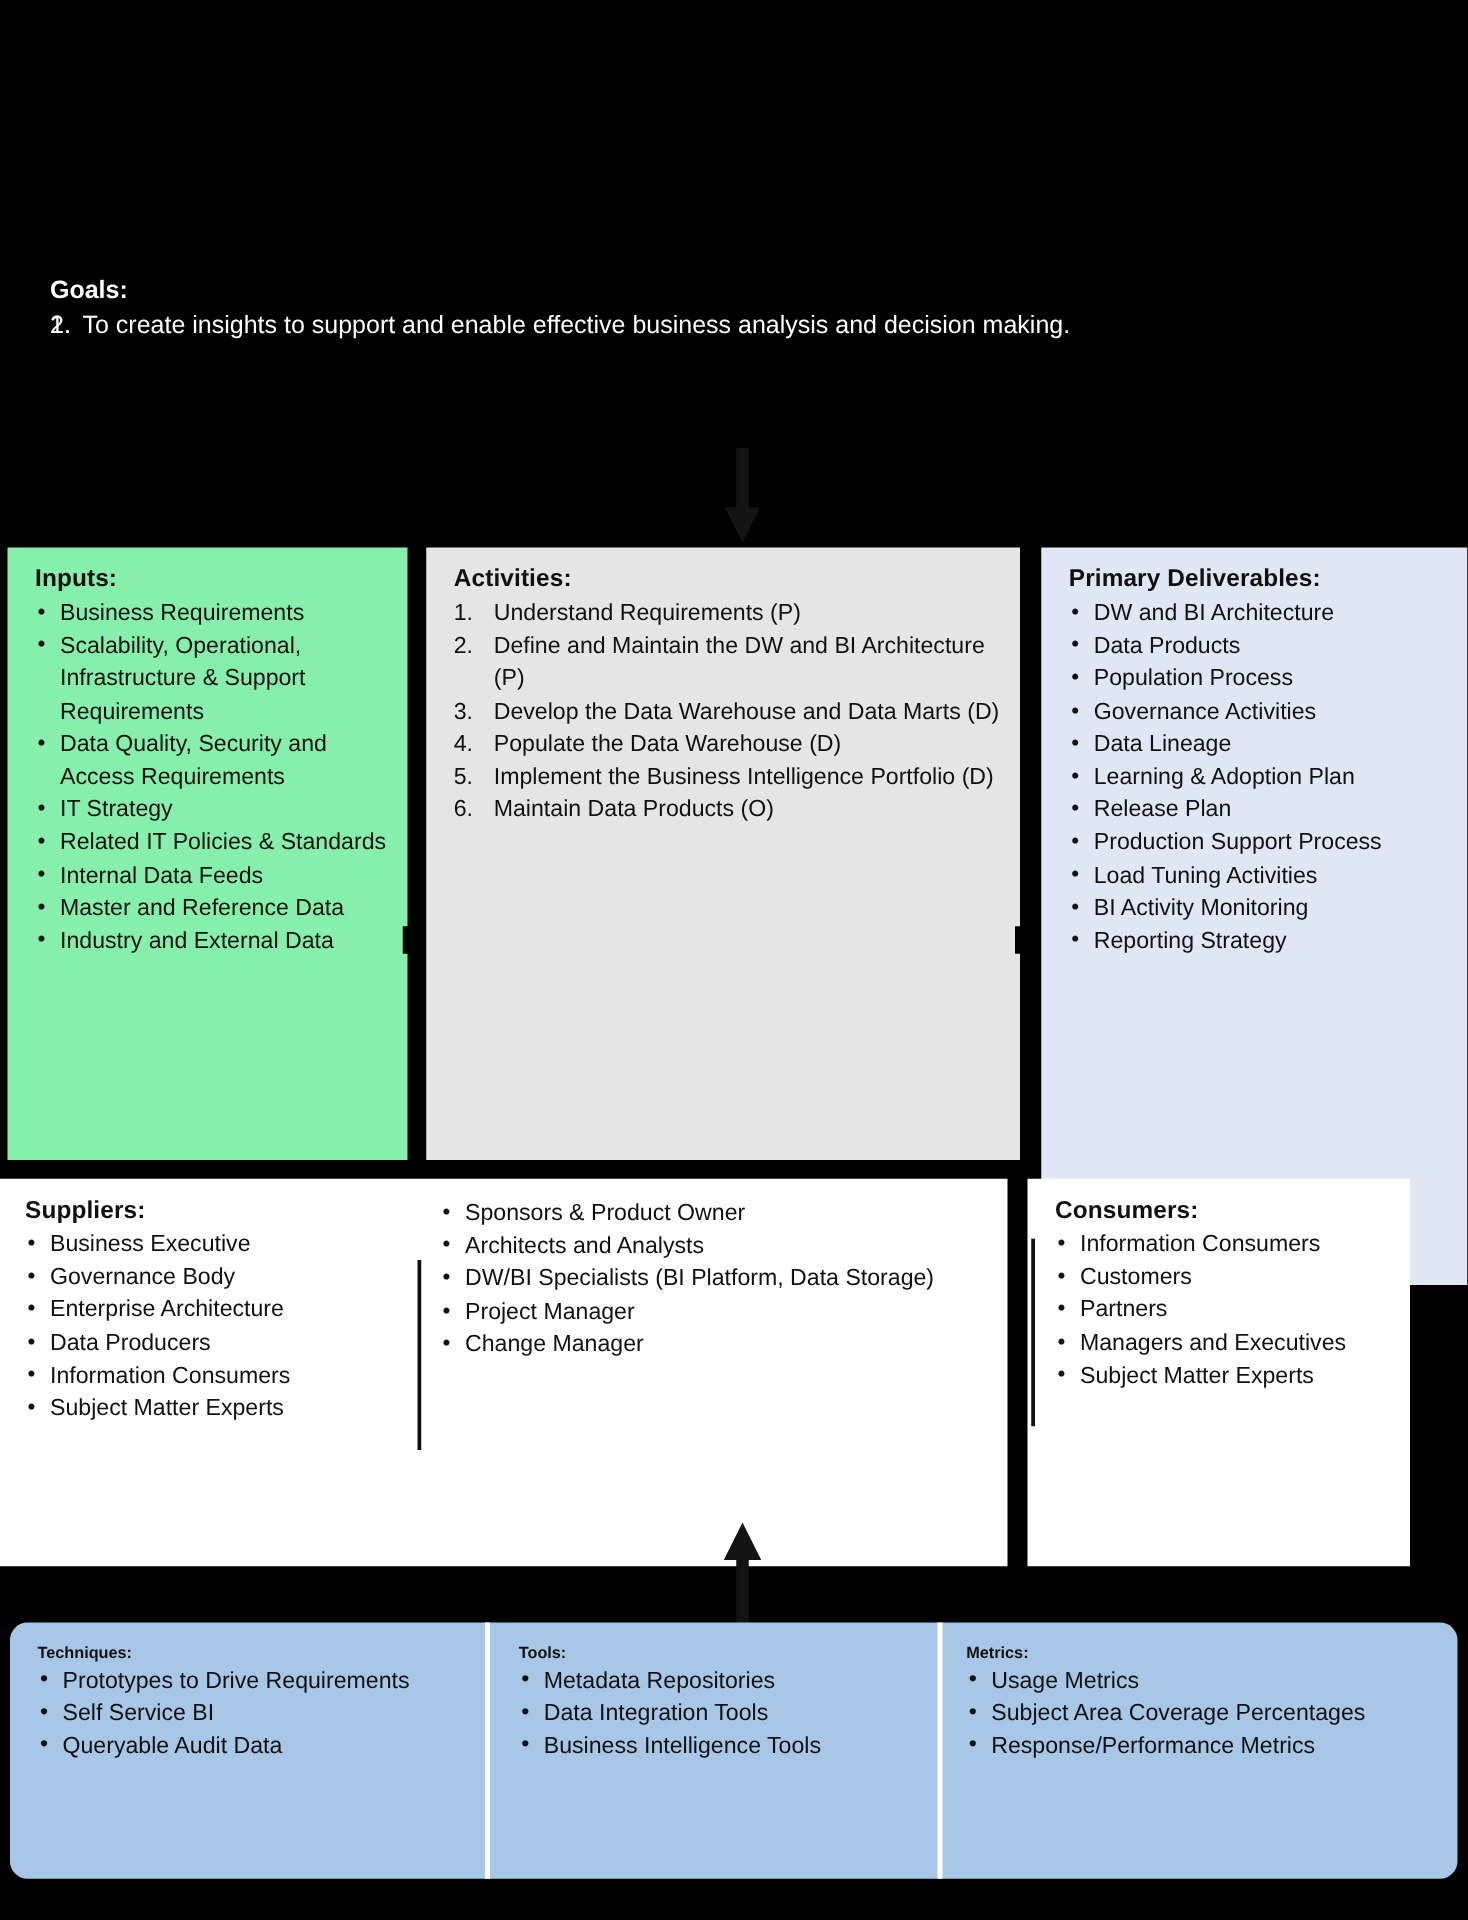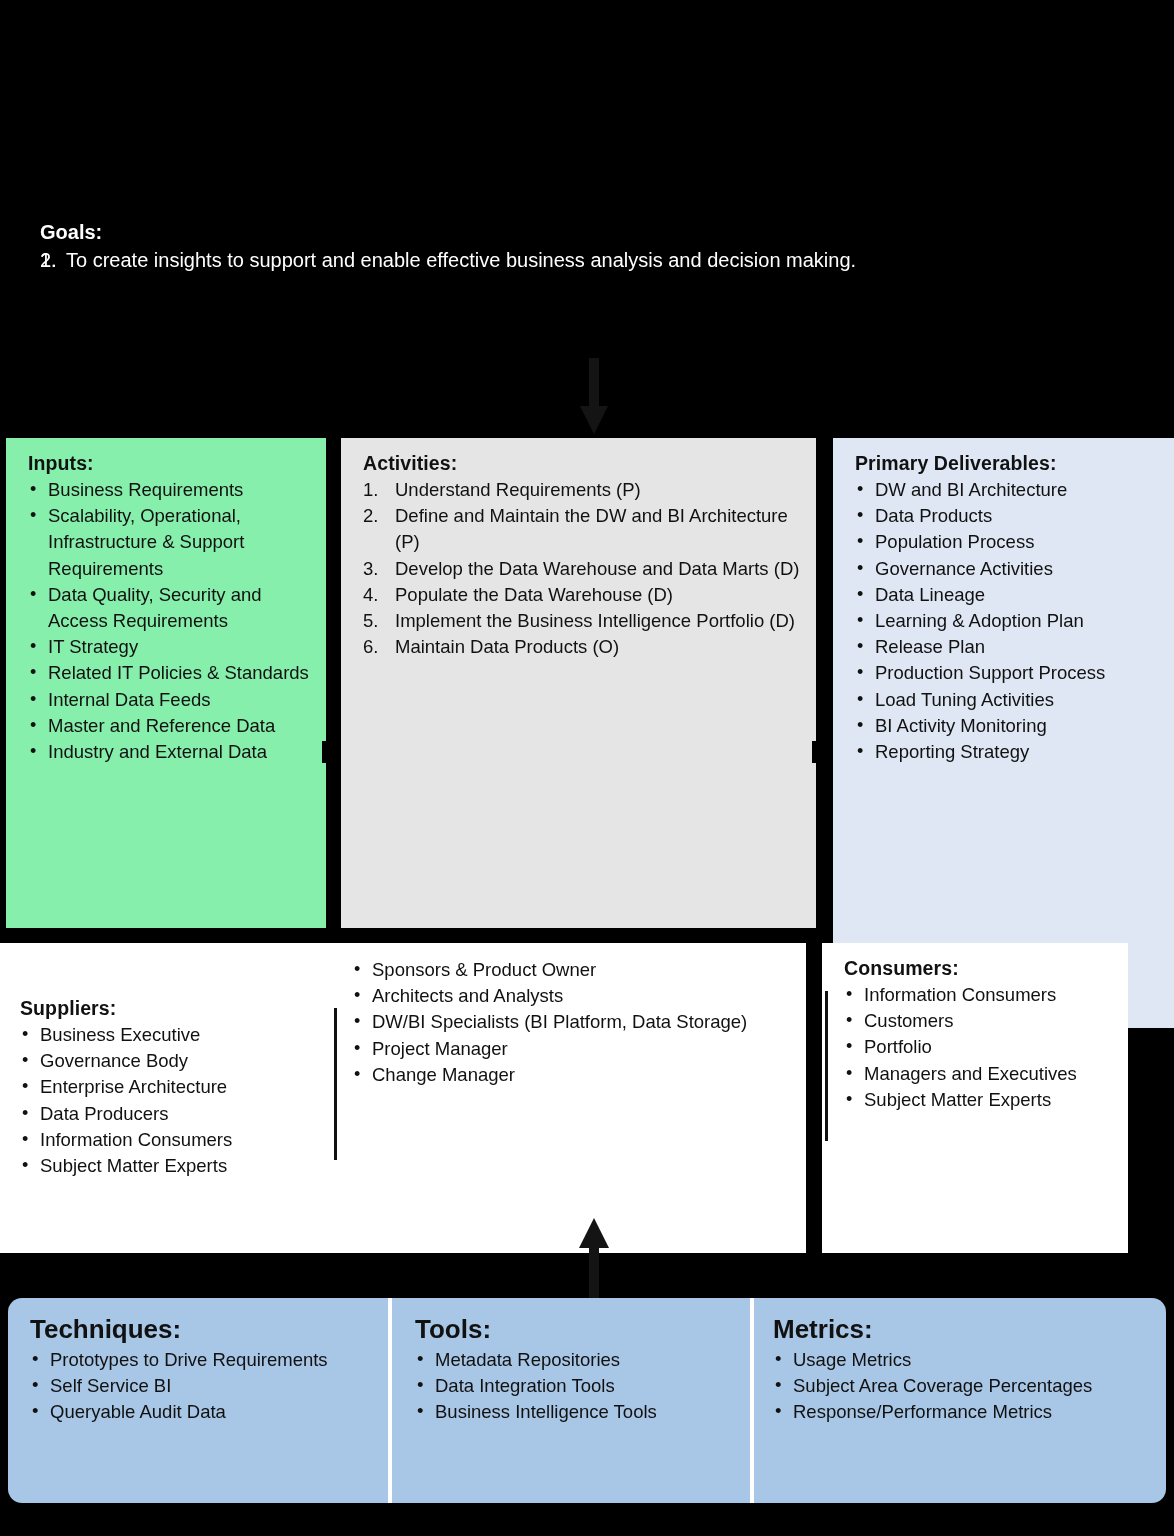--- a/index.html
+++ b/index.html
@@ -136,21 +136,20 @@
     position: absolute;
     left: 352px;
     top: 14px;
     width: 440px;
   }
   #suppliers-col {
     position: absolute;
     left: 20px;
     top: 14px;
     width: 320px;
-    margin-top: 40px;
   }
   #participants-divider {
     position: absolute;
     left: 334px;
     top: 65px;
     width: 3px;
     height: 152px;
     background: #111111;
   }
   #consumers-box {
@@ -189,21 +188,21 @@
   #metrics-col { left: 765px; width: 380px; }
   .bottom-divider {
     position: absolute;
     top: 0px;
     width: 4px;
     height: 205px;
     background: #ffffff;
   }
   #divider-1 { left: 380px; }
   #divider-2 { left: 742px; }
-  .bottom-col h3 { font-size: 26px; margin: 0 0 2px 0; font-weight: bold; }
+  .bottom-col h3 { font-size: 13px; margin: 0 0 2px 0; font-weight: bold; }
   .bottom-col ul { margin: 0; padding: 0; list-style: none; }
   .bottom-col ul li {
     position: relative;
     padding-left: 20px;
     font-size: 18.5px;
     line-height: 26.2px;
   }
   .bottom-col ul li .bullet { position: absolute; left: 2px; top: -1px; }
 
   
@@ -340,21 +339,21 @@
       </ul>
     </div>
   </div>
 
   <div class="box" id="consumers-box">
     <div id="consumers-divider"></div>
     <h3>Consumers:</h3>
     <ul>
       <li><span class="bullet">•</span><span>Information Consumers</span></li>
       <li><span class="bullet">•</span><span>Customers</span></li>
-      <li><span class="bullet">•</span><span>Portfolio</span></li>
+      <li><span class="bullet">•</span><span>Partners</span></li>
       <li><span class="bullet">•</span><span>Managers and Executives</span></li>
       <li><span class="bullet">•</span><span>Subject Matter Experts</span></li>
     </ul>
   </div>
 
   <div class="arrow-up-bottom">
     <svg width="36" height="84" viewBox="0 0 36 84">
       <path d="M18,0 L33,30 L23,30 L23,84 L13,84 L13,30 L3,30 Z" fill="#141414"></path>
     </svg>
   </div>

